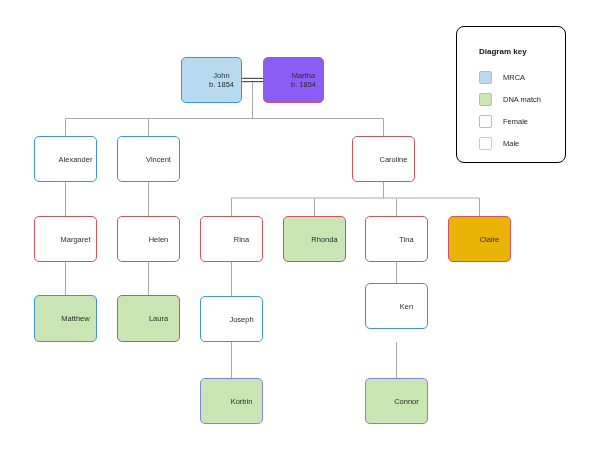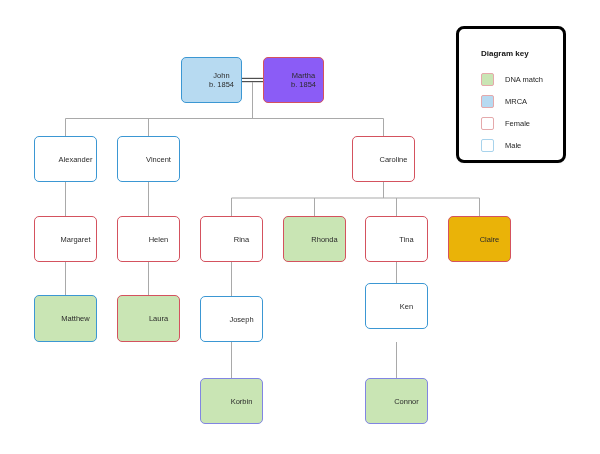--- a/index.html
+++ b/index.html
@@ -3,21 +3,21 @@
 <meta charset="utf-8">
 <style>
   html,body{margin:0;padding:0;background:#ffffff;}
   .canvas{position:relative;width:600px;height:454px;background:#ffffff;overflow:hidden;
           font-family:"Liberation Sans", sans-serif;}
   .connector-layer{position:absolute;left:0;top:0;pointer-events:none;}
   .node{position:absolute;border:1.5px solid;border-radius:5px;box-sizing:border-box;
         display:flex;flex-direction:column;align-items:center;justify-content:center;
         font-size:7.5px;line-height:9px;color:#2b2b2b;cursor:default;padding-left:20px;}
   .legend{position:absolute;left:456px;top:26px;width:110px;height:137px;background:#ffffff;
-          border:3px solid #000000;border-radius:8px;box-sizing:border-box;
+          border:1px solid #000000;border-radius:8px;box-sizing:border-box;
           padding:20px 0 0 22px;box-shadow:0 1px 2px rgba(0,0,0,0.04);}
   .legend-title{font-size:8px;font-weight:bold;color:#141414;height:9px;margin-bottom:10px;}
   .legend-row{display:flex;align-items:center;height:22px;}
   .swatch{width:13px;height:13px;border:1px solid;border-radius:2px;box-sizing:border-box;
           flex:0 0 auto;margin-right:11px;}
   .legend-label{font-size:7.5px;color:#1f1f1f;}
 </style>
 </head>
 <body>
 
@@ -97,26 +97,26 @@
         <span>Korbin</span>
       </div>
       <div class="node" style="left: 365px; top: 378px; width: 63px; height: 46px; background: rgb(201, 229, 180); border-color: rgb(129, 133, 226);">
         <span>Connor</span>
       </div>
     </div>
   <div class="legend">
     <div class="legend-title">Diagram key</div>
     <div>
         <div class="legend-row">
+          <span class="swatch" style="background: rgb(183, 218, 241); border-color: rgb(229, 169, 171);"></span>
+          <span class="legend-label">MRCA</span>
+        </div>
+        <div class="legend-row">
           <span class="swatch" style="background: rgb(201, 229, 180); border-color: rgb(229, 169, 171);"></span>
           <span class="legend-label">DNA match</span>
-        </div>
-        <div class="legend-row">
-          <span class="swatch" style="background: rgb(183, 218, 241); border-color: rgb(229, 169, 171);"></span>
-          <span class="legend-label">MRCA</span>
         </div>
         <div class="legend-row">
           <span class="swatch" style="background: rgb(255, 255, 255); border-color: rgb(229, 169, 171);"></span>
           <span class="legend-label">Female</span>
         </div>
         <div class="legend-row">
           <span class="swatch" style="background: rgb(255, 255, 255); border-color: rgb(168, 211, 236);"></span>
           <span class="legend-label">Male</span>
         </div>
       </div>

